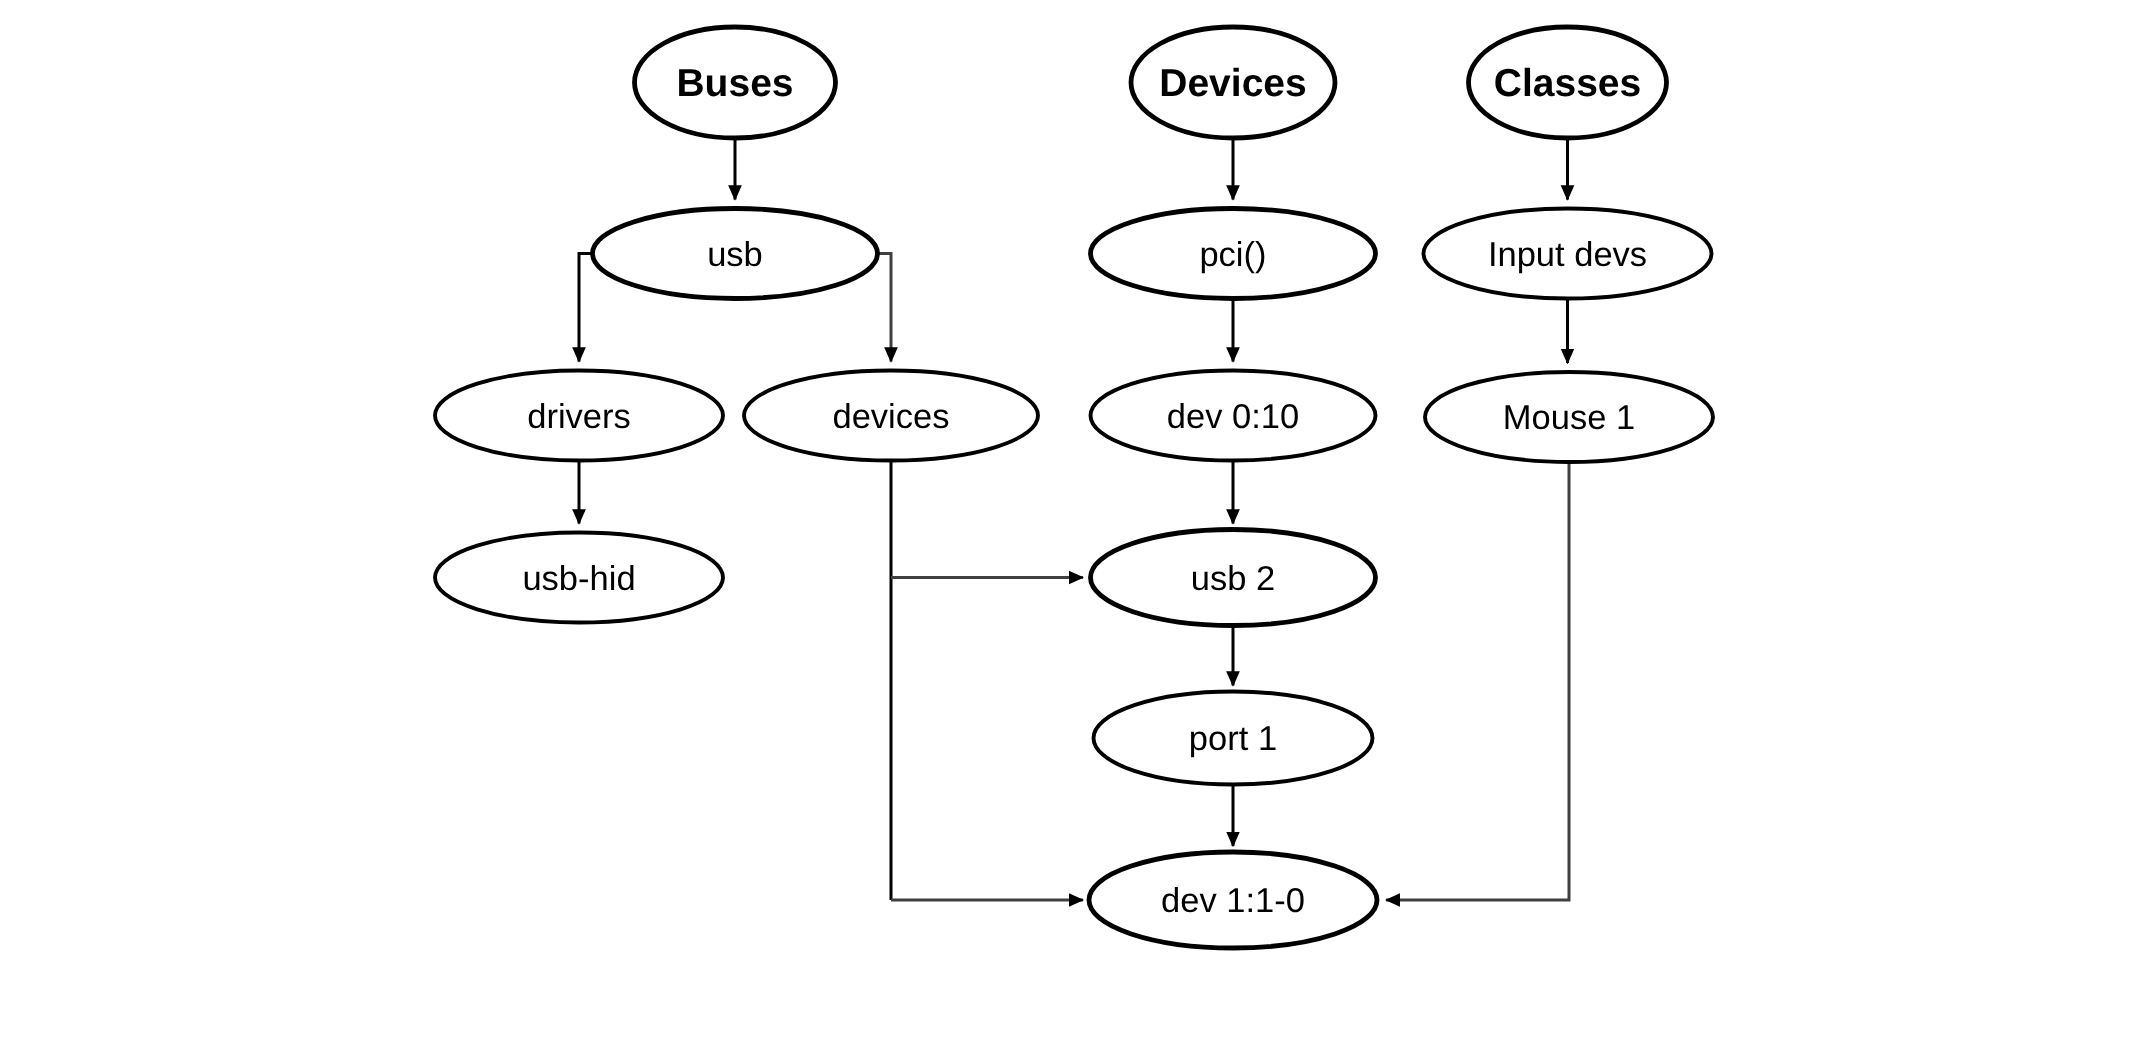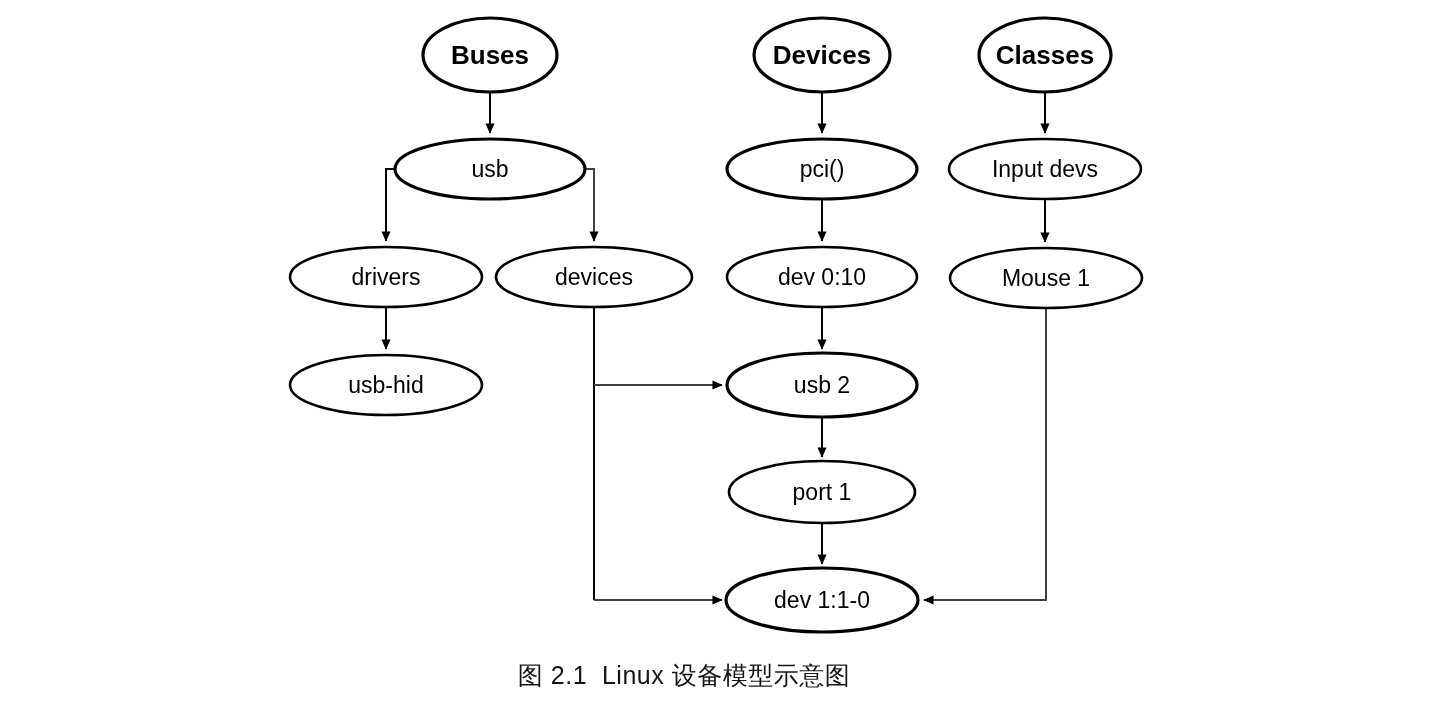--- a/index.html
+++ b/index.html
@@ -180,15 +180,14 @@
       </g>
 
       <g>
         <ellipse class="node-ellipse" cx="822" cy="600" rx="96" ry="32" stroke-width="3.2"></ellipse>
         <text class="node-label" x="822" y="602" font-size="23">dev 1:1-0</text>
       </g>
 
     </g>
   </svg>
 
-  <div class="caption">图 2.1  Linux 设备模型示意图</div>
 
 </div>
 
 </body></html>

